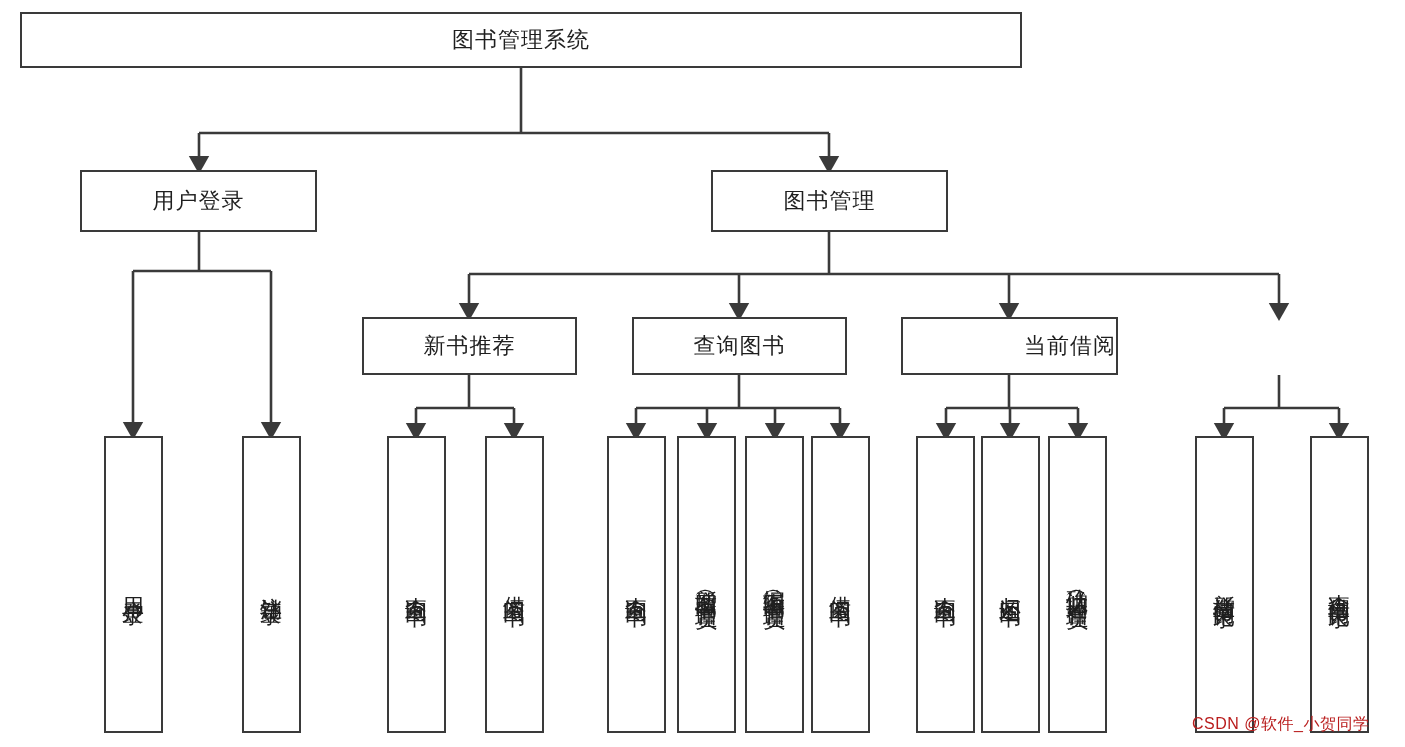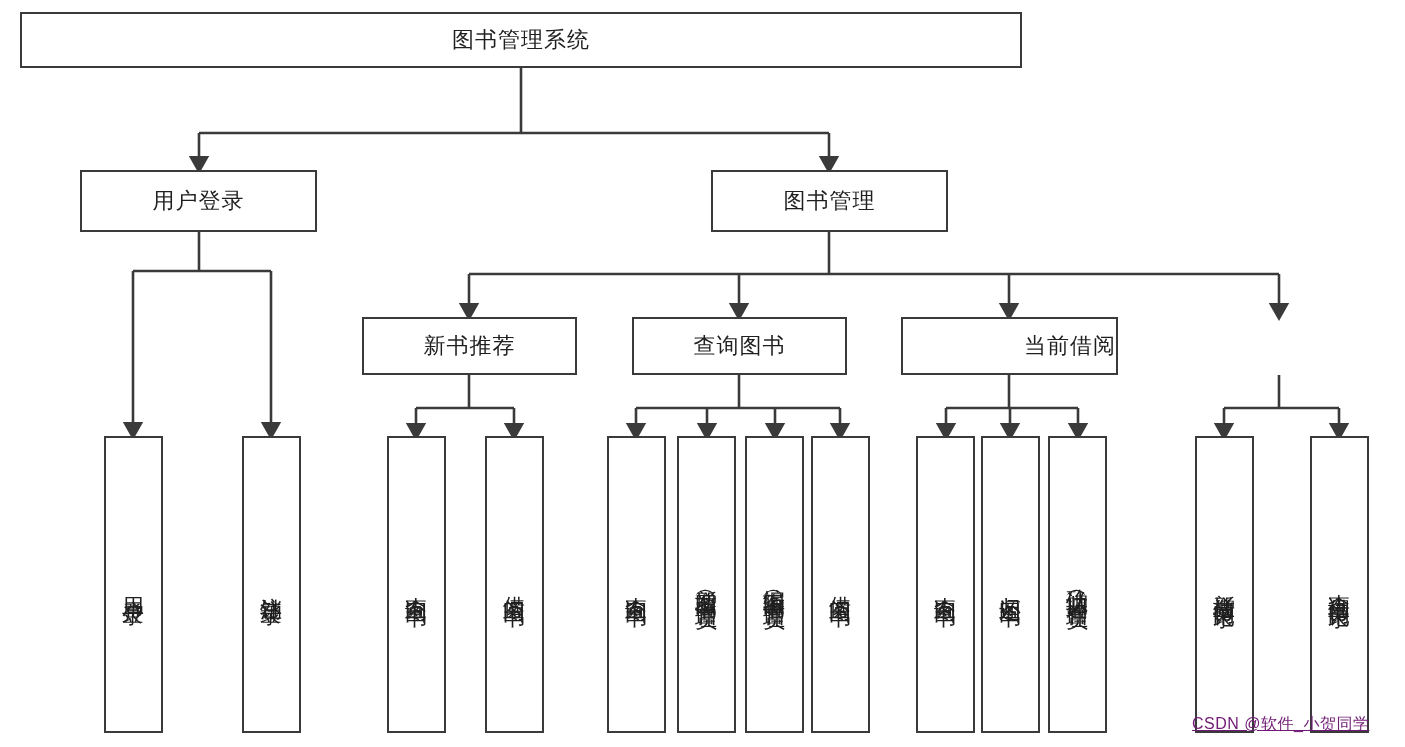--- a/index.html
+++ b/index.html
@@ -6,22 +6,22 @@
   body{font-family:"Liberation Sans","DejaVu Sans",sans-serif;}
   #canvas{position:relative;width:1405px;height:747px;background:#ffffff;overflow:hidden;border-radius:24px;}
   #edges{position:absolute;left:0;top:0;width:1405px;height:747px;}
   .node{position:absolute;box-sizing:border-box;background:#ffffff;
         border:2px solid #3a3a3a;display:flex;align-items:center;justify-content:center;
         color:#1f1f1f;}
   .node.h{font-size:22px;letter-spacing:1px;}
   .node.v{writing-mode:vertical-rl;text-orientation:upright;font-size:22px;
           letter-spacing:3px;line-height:1.05;padding:6px 0;}
   .node.v .txt{writing-mode:vertical-rl;text-orientation:upright;white-space:normal;}
-  .wm{position:absolute;left:1192px;top:714px;font-size:16px;color:#701a75;
-      letter-spacing:0.5px;white-space:nowrap;text-decoration:underline;}
+  .wm{position:absolute;left:1192px;top:714px;font-size:16px;color:#b91c1c;
+      letter-spacing:0.5px;white-space:nowrap;}
 </style>
 </head>
 <body>
 
 <div id="canvas">
 
   <svg id="edges" viewBox="0 0 1405 747" xmlns="http://www.w3.org/2000/svg">
     <defs>
       <marker id="ah" markerWidth="10" markerHeight="10" refX="3.2" refY="5" orient="auto" markerUnits="strokeWidth">
         <path d="M0,1 L0,9 L7,5 z" fill="#3a3a3a"></path>

